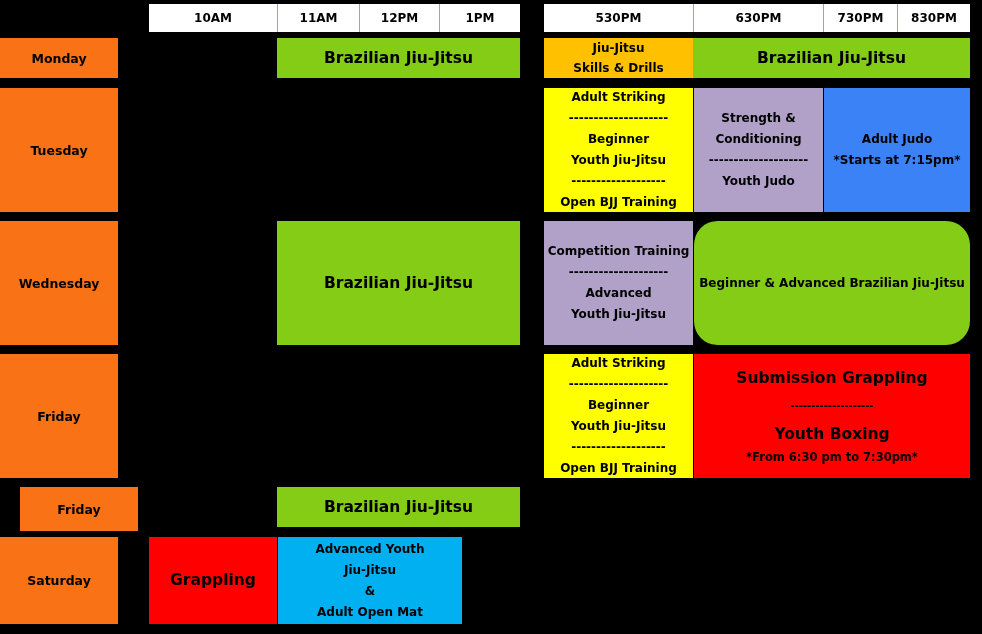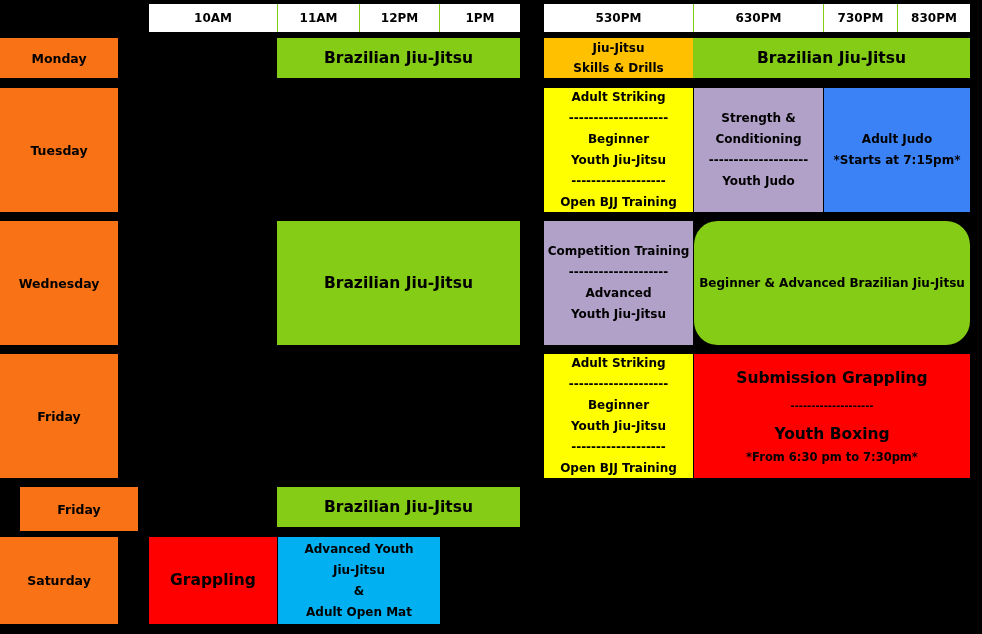--- a/index.html
+++ b/index.html
@@ -100,18 +100,18 @@
   <span class="line note" style="line-height:20px;">*From 6:30 pm to 7:30pm*</span>
 </div>
 
 <div class="abs cell big green" style="left:277px;width:243px;top:487px;height:40px;">
   <span>Brazilian Jiu-Jitsu</span>
 </div>
 
 <div class="abs cell big red" style="left:149px;width:128px;top:537px;height:87px;">
   <span class="line">Grappling</span>
 </div>
-<div class="abs cell blue bl" style="left:277px;width:163px;top:537px;height:87px;">
+<div class="abs cell blue bl" style="left:277px;width:185px;top:537px;height:87px;">
   <span class="line">Advanced Youth</span>
   <span class="line">Jiu-Jitsu</span>
   <span class="line">&amp;</span>
   <span class="line">Adult Open Mat</span>
 </div>
 
 </body></html>

